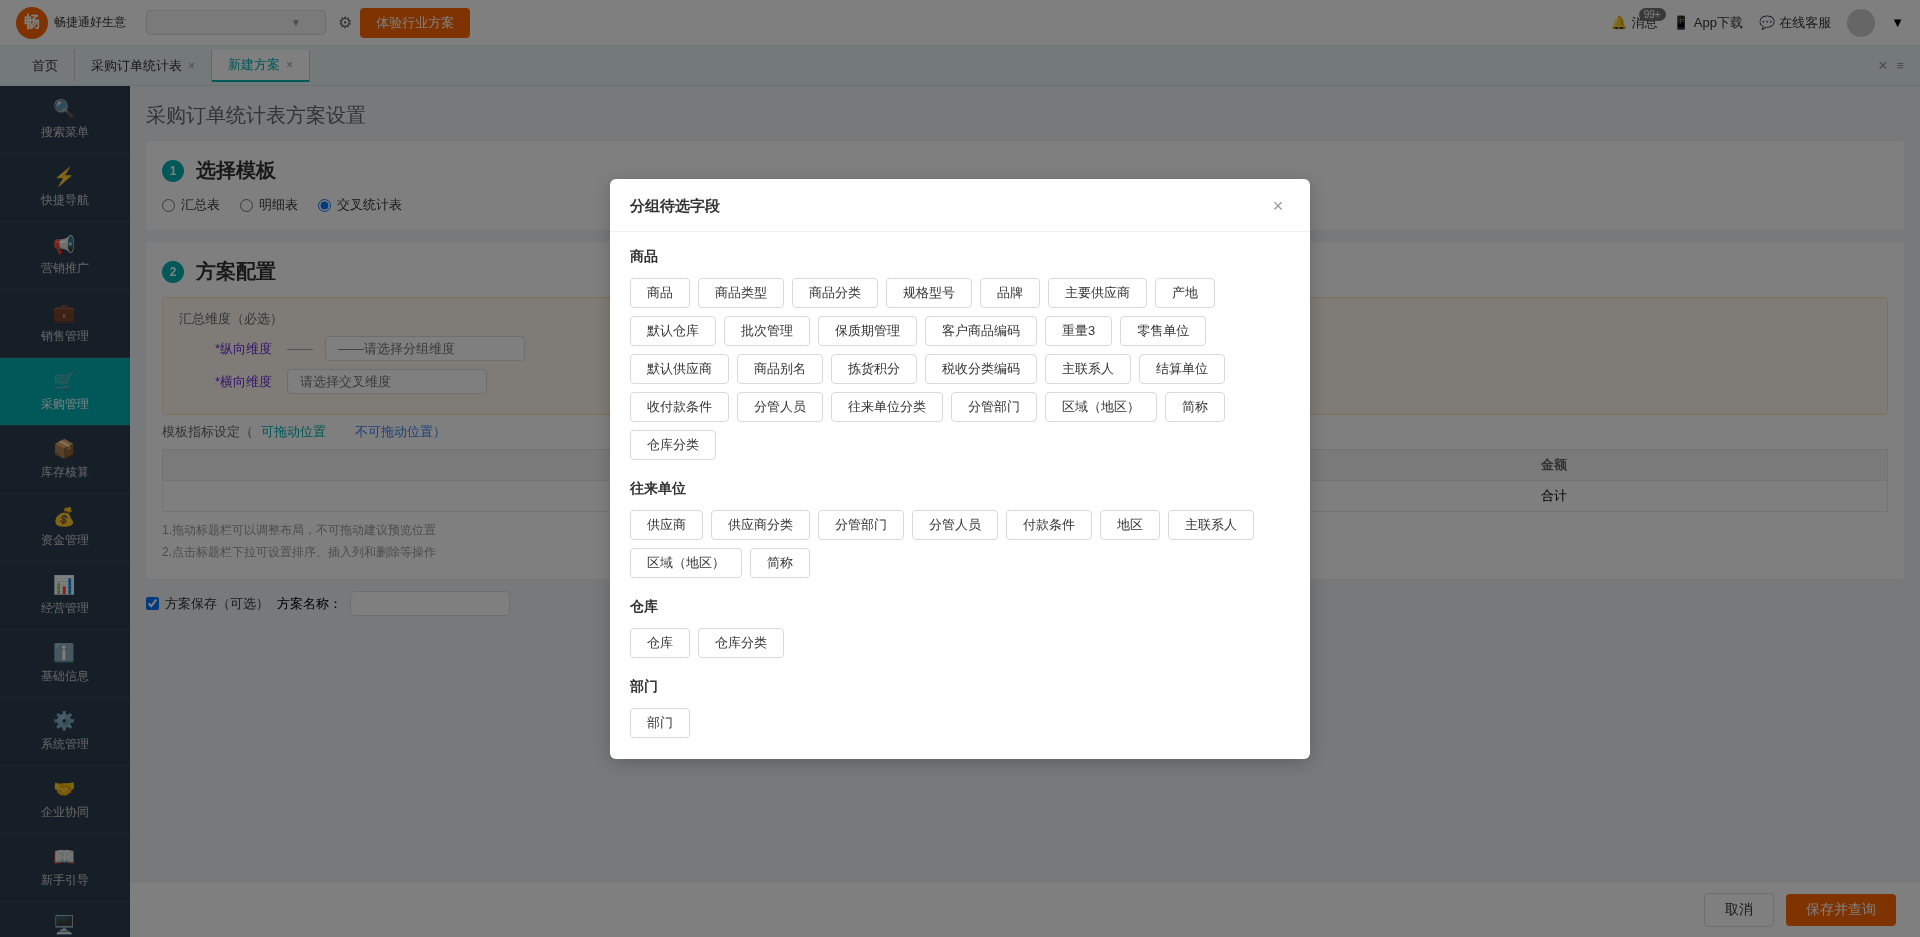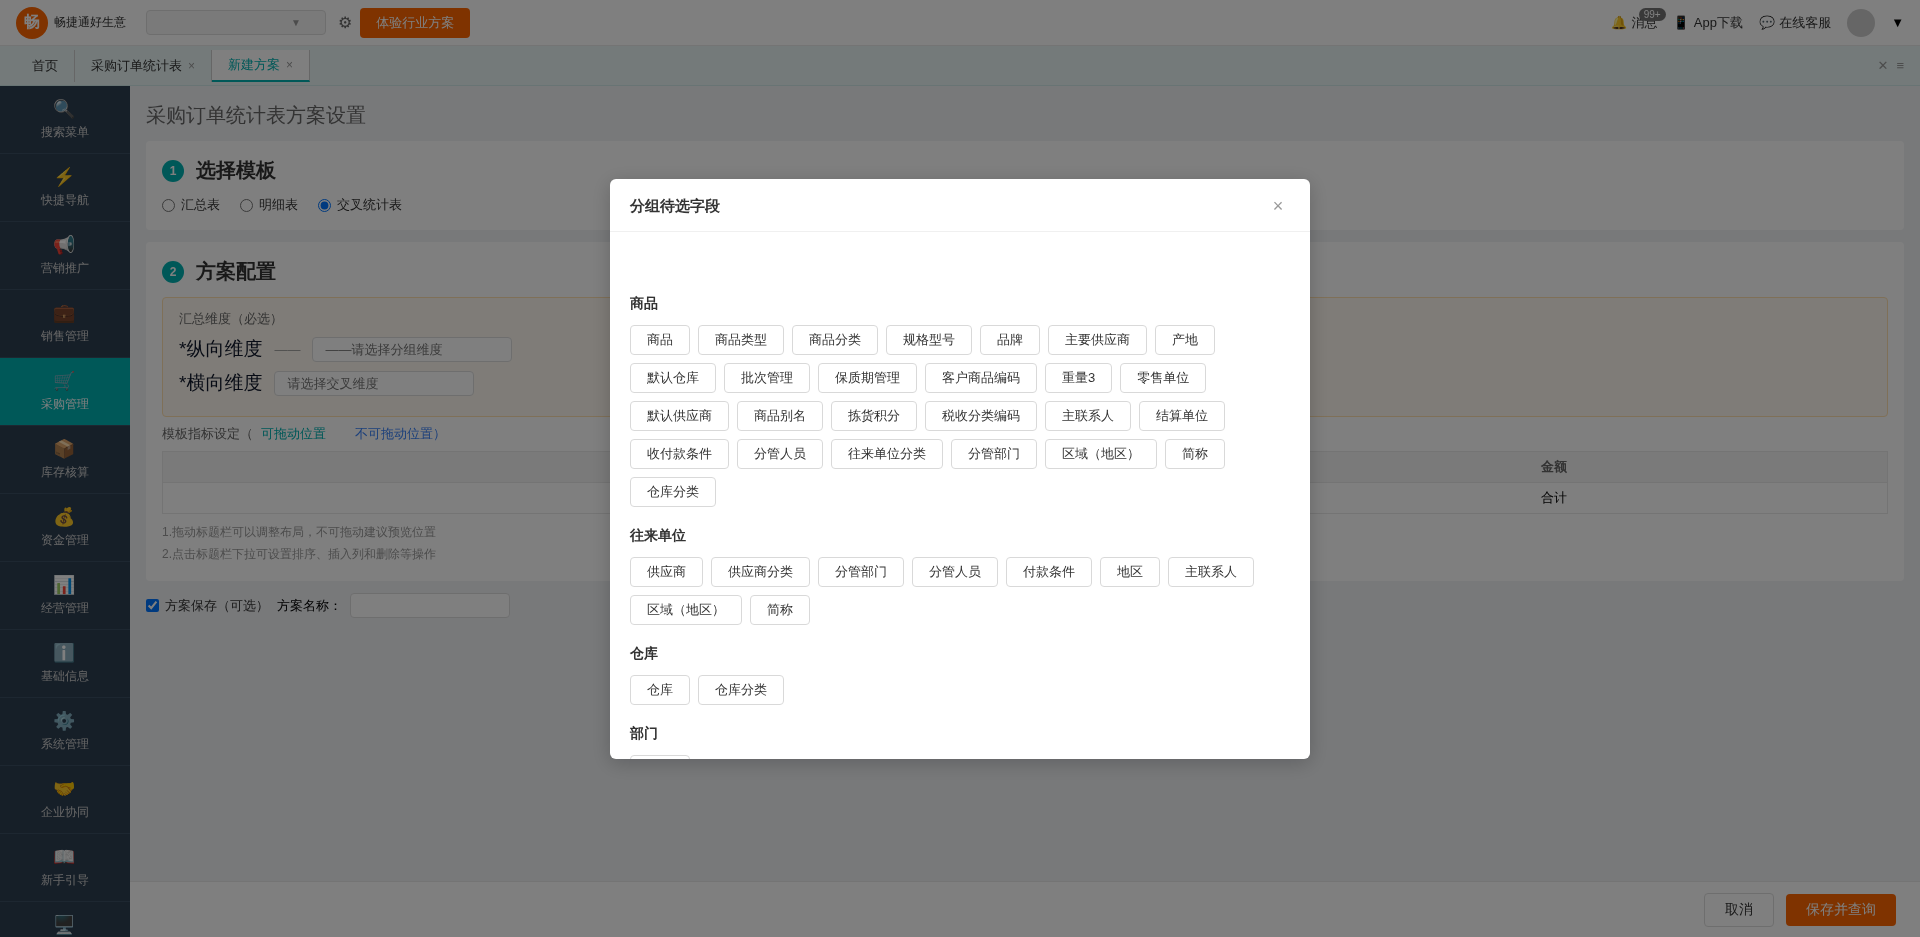--- a/index.html
+++ b/index.html
@@ -200,21 +200,21 @@
       border-radius: 4px;
       padding: 12px 16px;
     }
     .config-label { font-size: 13px; color: #666; margin-bottom: 8px; }
     .dimension-row {
       display: flex;
       align-items: center;
       gap: 12px;
       margin-bottom: 8px;
     }
-    .dimension-label { font-size: 19px; color: #0f172a; min-width: 60px; }
+    .dimension-label { font-size: 13px; color: #6d28d9; min-width: 60px; margin-left: 36px; }
     .dimension-dash { color: #999; }
     .dimension-select {
       border: 1px solid #ddd;
       border-radius: 4px;
       padding: 4px 12px;
       font-size: 13px;
       color: #999;
       background: white;
       width: 200px;
     }
@@ -305,21 +305,20 @@
     }
 
     .modal {
       background: white;
       border-radius: 6px;
       width: 700px;
       max-height: 580px;
       display: flex;
       flex-direction: column;
       box-shadow: 0 4px 20px rgba(0,0,0,0.2);
-      gap: 47px;
     }
 
     .modal-header {
       display: flex;
       align-items: center;
       justify-content: space-between;
       padding: 16px 20px 12px;
       border-bottom: 1px solid #f0f0f0;
       flex-shrink: 0;
     }

